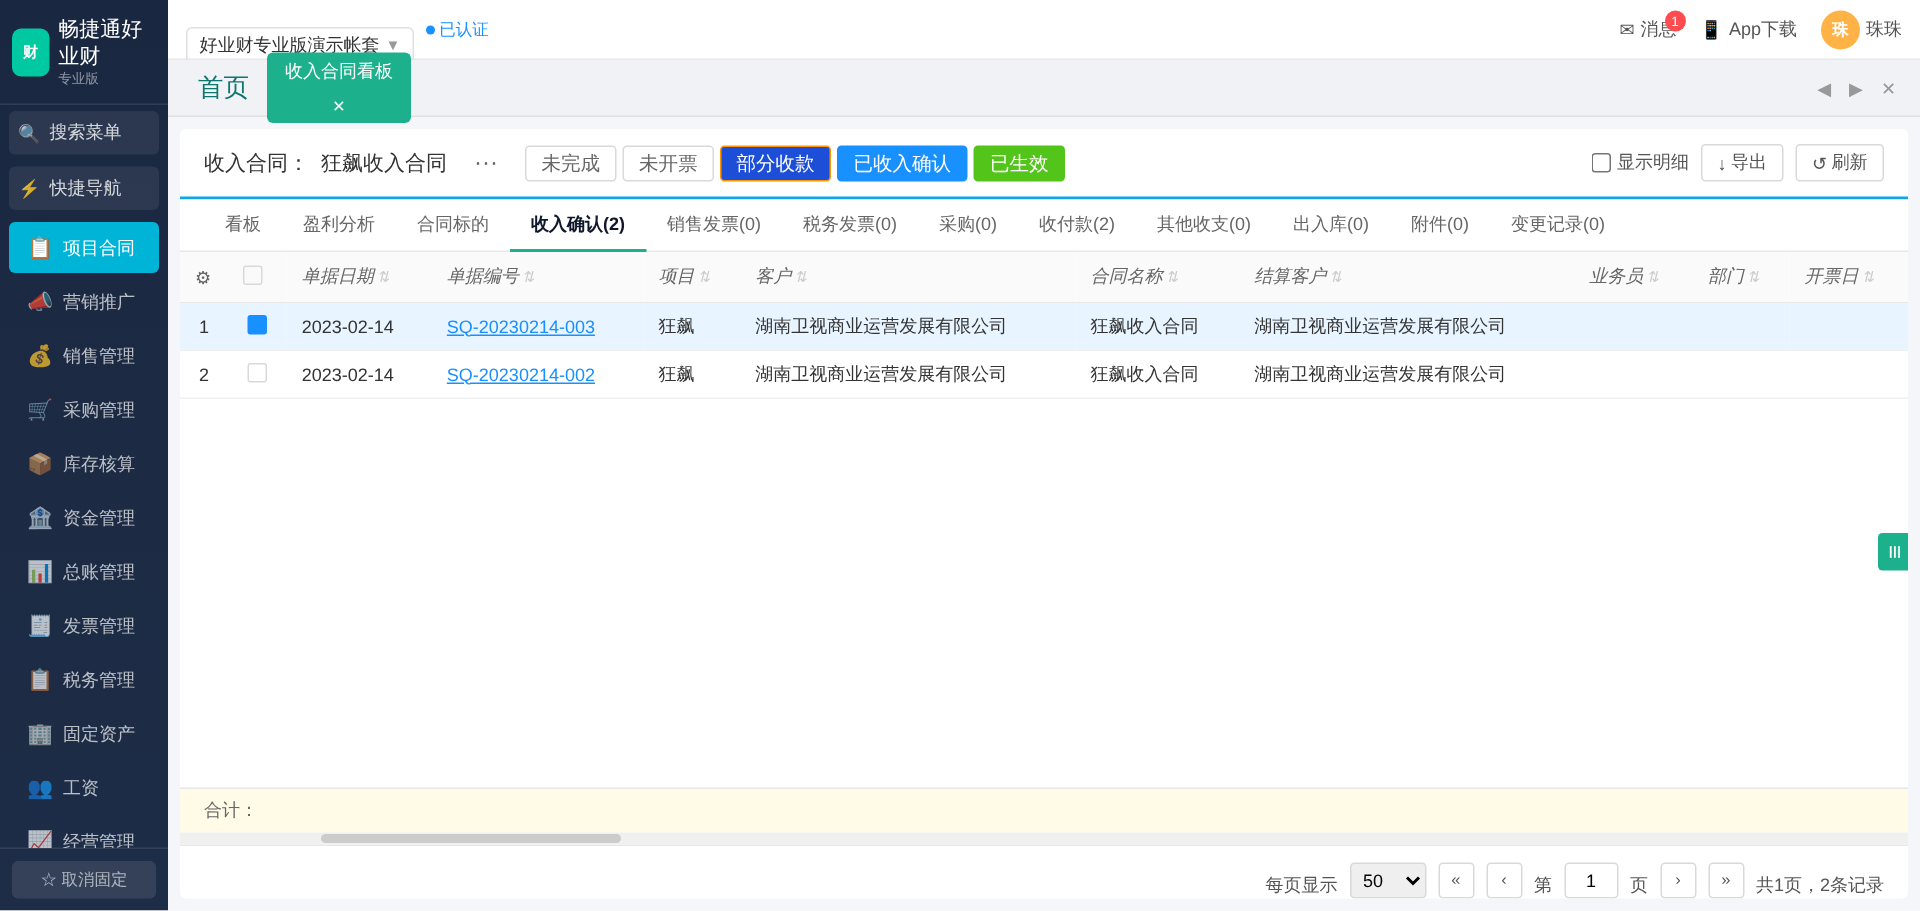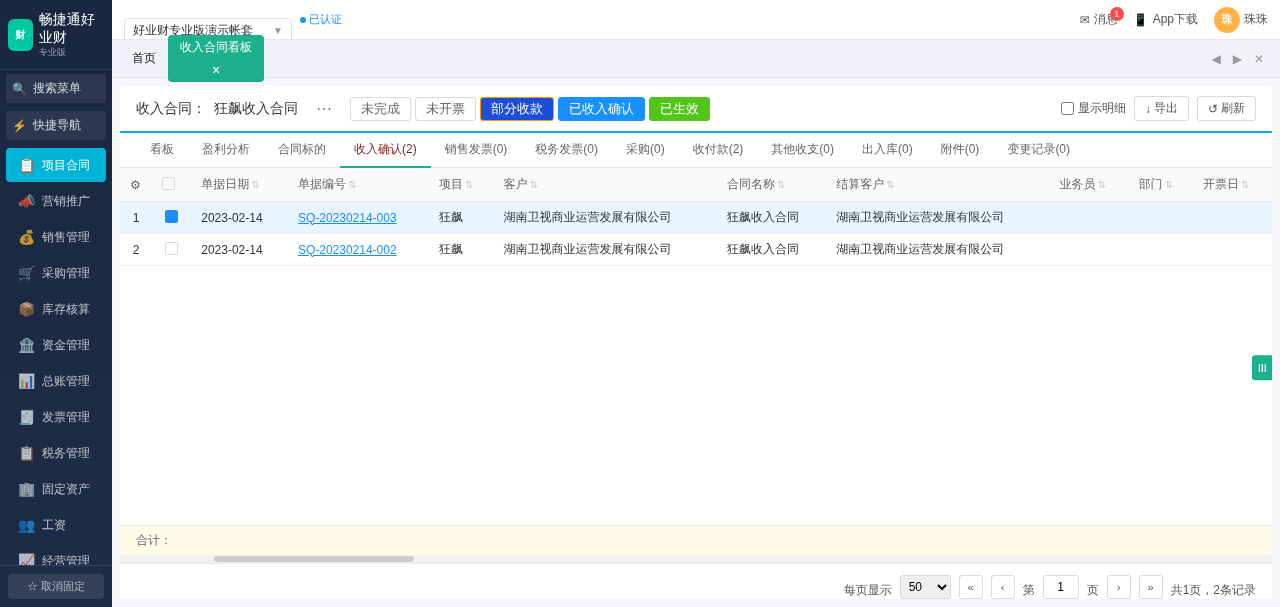--- a/index.html
+++ b/index.html
@@ -18,32 +18,32 @@
     .nav-item .nav-icon { width: 18px; height: 18px; display: flex; align-items: center; justify-content: center; font-size: 14px; }
     .sidebar-footer { padding: 8px; border-top: 1px solid rgba(255,255,255,0.1); }
     .footer-btn { width: 100%; background: rgba(255,255,255,0.1); border: none; border-radius: 4px; color: rgba(255,255,255,0.6); padding: 5px; cursor: pointer; font-size: 11px; display: flex; align-items: center; gap: 4px; justify-content: center; }
 
     
     .main { flex: 1; display: flex; flex-direction: column; background: #f5f6fa; overflow: hidden; }
 
     
     .topbar { height: 40px; background: white; display: flex; align-items: center; justify-content: space-between; padding: 0 12px; border-bottom: 1px solid #e8e8e8; }
     .topbar-left { display: flex; align-items: center; gap: 8px; }
-    .company-selector { display: flex; align-items: center; gap: 20px; border: 1px solid #e0e0e0; border-radius: 4px; padding: 3px 8px; cursor: pointer; font-size: 12px; color: #333; margin-top: 21px; }
+    .company-selector { display: flex; align-items: center; gap: 4px; border: 1px solid #e0e0e0; border-radius: 4px; padding: 3px 8px; cursor: pointer; font-size: 12px; color: #333; margin-top: 21px; }
     .company-arrow { color: #999; font-size: 10px; }
     .certified-badge { display: flex; align-items: center; gap: 3px; color: #1890ff; font-size: 11px; }
     .certified-dot { width: 6px; height: 6px; background: #1890ff; border-radius: 50%; }
     .topbar-right { display: flex; align-items: center; gap: 16px; }
     .topbar-btn { display: flex; align-items: center; gap: 4px; cursor: pointer; color: #555; font-size: 12px; position: relative; }
     .badge { position: absolute; top: -4px; right: -6px; background: #ff4d4f; color: white; border-radius: 50%; width: 14px; height: 14px; font-size: 9px; display: flex; align-items: center; justify-content: center; }
     .avatar { width: 26px; height: 26px; background: #ffb347; border-radius: 50%; display: flex; align-items: center; justify-content: center; color: white; font-size: 11px; font-weight: bold; }
 
     
     .tabbar { height: 38px; background: #f0f2f5; display: flex; align-items: center; padding: 0 12px; gap: 4px; border-bottom: 1px solid #e0e0e0; }
-    .breadcrumb-home { color: #0f172a; cursor: pointer; font-size: 12px; padding: 4px 8px; }
+    .breadcrumb-home { color: #0f766e; cursor: pointer; font-size: 17px; padding: 4px 8px; }
     .active-tab { background: #1db08c; color: white; border-radius: 4px; padding: 4px 12px; font-size: 12px; display: flex; align-items: center; gap: 6px; cursor: pointer; flex-direction: column; }
     .tab-close { cursor: pointer; font-size: 14px; }
 
     
     .content { flex: 1; background: white; margin: 8px; border-radius: 4px; display: flex; flex-direction: column; overflow: hidden; }
 
     
     .contract-header { padding: 10px 16px; display: flex; align-items: center; justify-content: space-between; border-bottom: 2px solid #0ea5e9; }
     .contract-title { display: flex; align-items: center; gap: 8px; font-size: 14px; font-weight: 500; color: #333; }
     .contract-status-bar { display: flex; align-items: center; gap: 4px; }
@@ -52,32 +52,32 @@
     .status-btn.active-blue { background: #1890ff; color: white; border-color: #1890ff; }
     .status-btn.active-green { background: #52c41a; color: white; border-color: #52c41a; }
     .more-btn { cursor: pointer; color: #666; padding: 0 8px; font-size: 16px; }
     .contract-actions { display: flex; align-items: center; gap: 8px; }
     .action-btn { display: flex; align-items: center; gap: 3px; padding: 3px 10px; border: 1px solid #d9d9d9; border-radius: 3px; cursor: pointer; background: white; color: #555; font-size: 12px; }
     .show-detail-cb { display: flex; align-items: center; gap: 4px; font-size: 12px; color: #555; }
 
     
     .content-tabs { display: flex; align-items: center; border-bottom: 1px solid #e8e8e8; padding: 0 16px; background: white; }
     .content-tab { padding: 8px 14px; cursor: pointer; font-size: 12px; color: #666; border-bottom: 2px solid transparent; margin-bottom: -1px; white-space: nowrap; }
-    .content-tab.active { color: #7f1d1d; border-bottom-color: #1db08c; font-weight: 400; }
+    .content-tab.active { color: #0f172a; border-bottom-color: #1db08c; font-weight: 700; }
 
     
     .table-container { flex: 1; overflow: auto; }
     .data-table { width: 100%; border-collapse: collapse; font-size: 12px; }
     .data-table th { background: #fafafa; padding: 8px 10px; text-align: left; color: #666; font-weight: normal; border-bottom: 1px solid #e8e8e8; white-space: nowrap; position: sticky; top: 0; z-index: 1; }
     .data-table td { padding: 7px 10px; border-bottom: 1px solid #f0f0f0; color: #333; white-space: nowrap; }
     .data-table tr.selected td { background: #e8f4ff; }
     .th-settings { width: 32px; text-align: center; }
     .link-cell { color: #1890ff; cursor: pointer; text-decoration: underline; }
     .row-num { color: #999; text-align: center; }
-    .col-sort { display: flex; align-items: center; gap: 2px; cursor: pointer; }
+    .col-sort { display: flex; align-items: center; gap: 2px; cursor: pointer; font-style: italic; }
     .sort-icon { color: #ccc; font-size: 10px; }
     .checkbox-cell { text-align: center; }
     .cb { width: 13px; height: 13px; border: 1px solid #d9d9d9; border-radius: 2px; display: inline-block; cursor: pointer; }
 
     
     .table-footer { padding: 6px 16px; background: #fffbe6; border-top: 1px solid #e8e8e8; font-size: 12px; color: #666; display: flex; align-items: center; }
     .footer-total { font-weight: 500; }
 
     
     .pagination-bar { height: 36px; background: white; border-top: 1px solid #e8e8e8; display: flex; align-items: flex-end; justify-content: flex-end; padding: 0 16px; gap: 8px; font-size: 12px; color: #555; }

